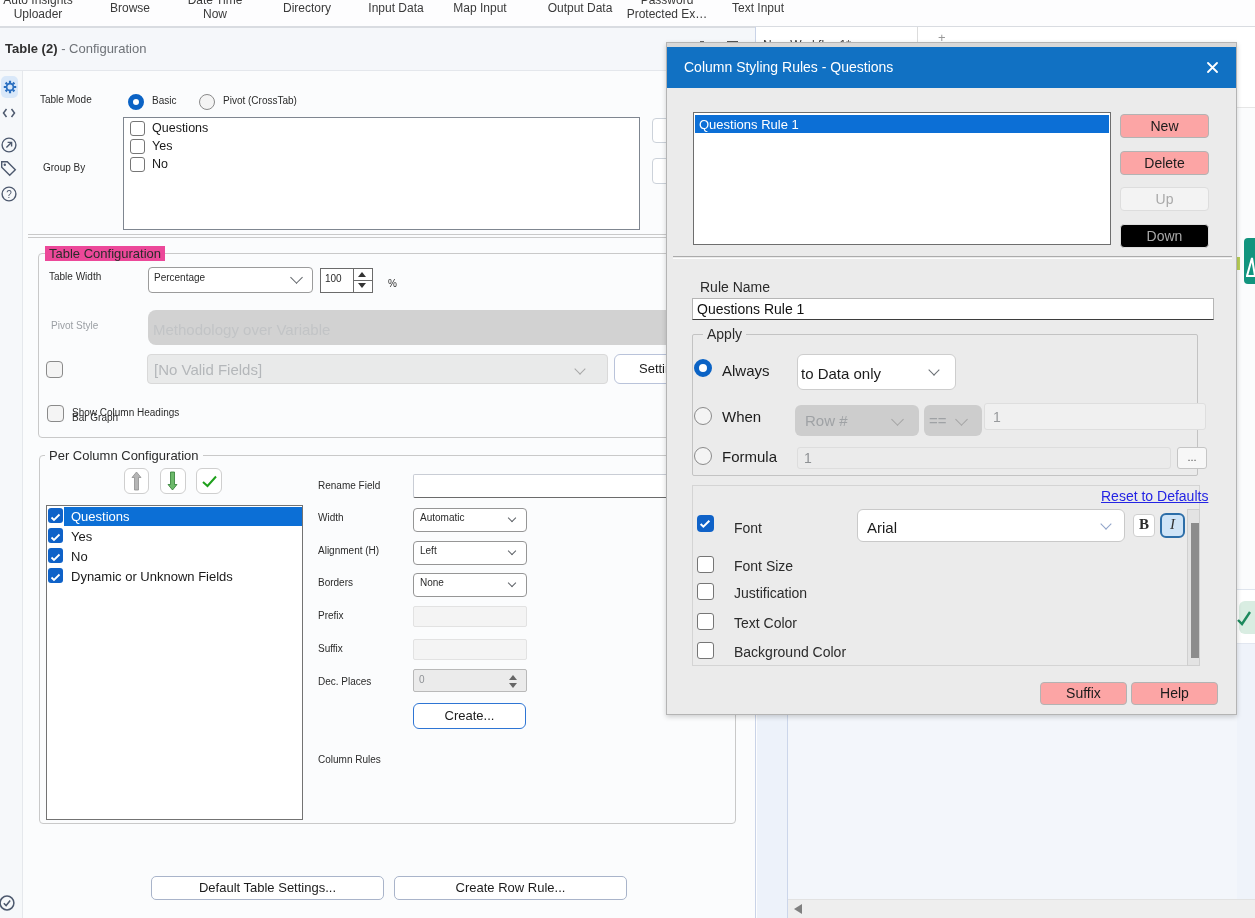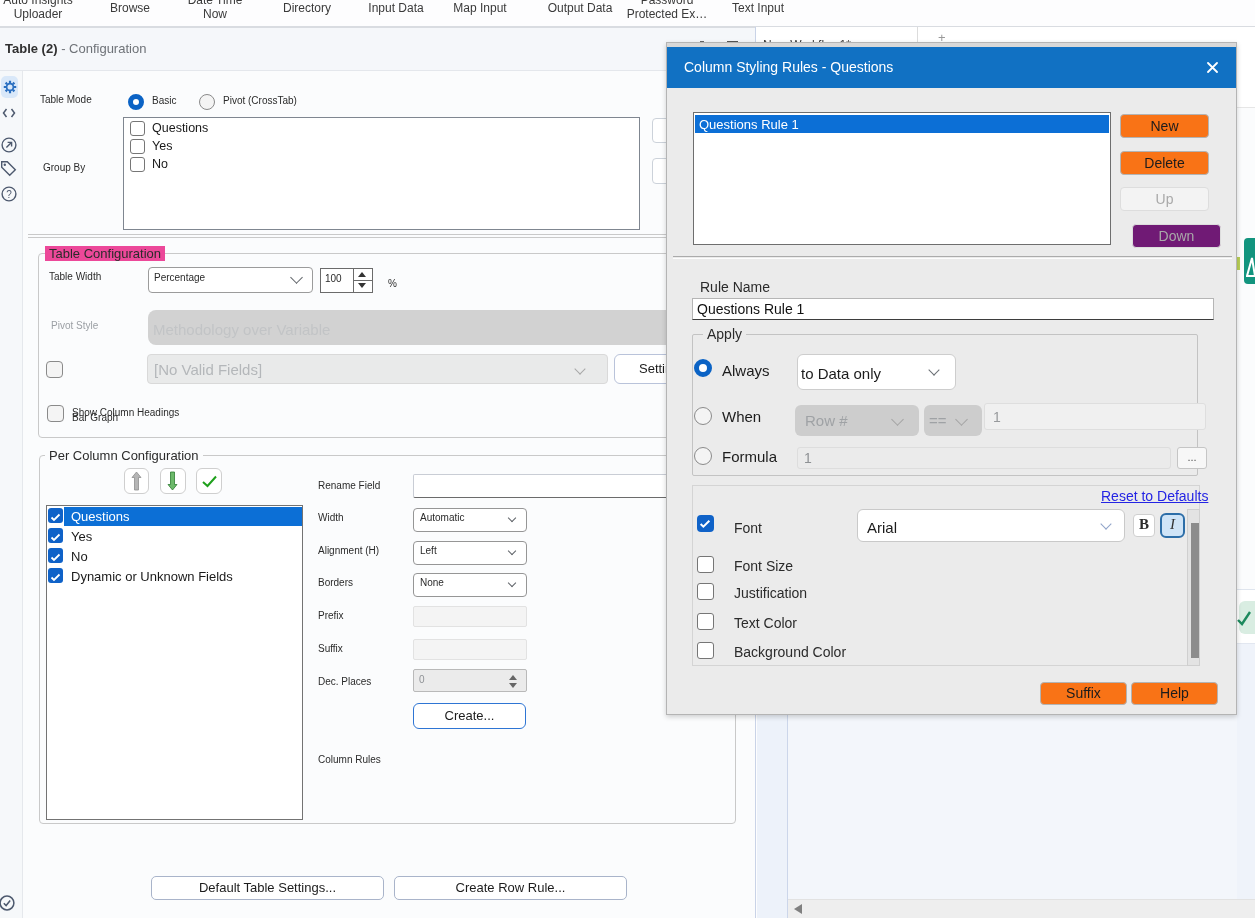--- a/index.html
+++ b/index.html
@@ -15,21 +15,21 @@
 .radsel { position:absolute; width:16px; height:16px; border-radius:50%;
   background:#fff; border:5px solid #0b63c5; }
 .radun { position:absolute; width:16px; height:16px; border-radius:50%;
   background:#f4f4f4; border:1.5px solid #8a8a8a; }
 .chev { position:absolute; width:7px; height:7px; border-right:1.6px solid #5f6368;
   border-bottom:1.6px solid #5f6368; transform:rotate(45deg); }
 .combo { position:absolute; background:#fff; border:1px solid #9b9b9b;
   border-radius:4px; }
 .btn { position:absolute; background:#fff; border:1px solid #b3b3b3;
   border-radius:4px; font-size:13px; color:#1c1c1c; text-align:center; }
-.dbtn { position:absolute; background:#f97316; border:1px solid #b3b3b3;
+.dbtn { position:absolute; background:#fca5a5; border:1px solid #b3b3b3;
   border-radius:4px; font-size:14px; color:#1c1c1c; text-align:center; }
 .fs { position:absolute; border:1px solid #c9c9c9; border-radius:4px; }
 .leg { position:absolute; font-size:13px; color:#2b2b2b; padding:0 4px;
   white-space:nowrap; }
 .dl { position:absolute; font-size:14px; color:#2b2b2b; white-space:nowrap; }
 </style></head>
 <body>
 <div class="tlabel" style="left:38px; top:-7px;">Auto Insights<br>Uploader</div>
 <div class="tlabel" style="left:130px; top:1px;">Browse</div>
 <div class="tlabel" style="left:215px; top:-7px;">Date Time<br>Now</div>
@@ -208,21 +208,21 @@
 <div class="a" style="left:17px; top:16px; font-size:14px; color:#fff;">Column Styling Rules - Questions</div>
 <svg class="a" style="left:540px; top:19px;" width="11" height="11" viewBox="0 0 11 11">
       <path d="M1 1 L10 10 M10 1 L1 10" stroke="#fff" stroke-width="1.8" stroke-linecap="round"></path>
     </svg>
 <div class="a" style="left:26px; top:69px; width:418px; height:133px; background:#fff; border:1px solid #6e6e6e;"></div>
 <div class="a" style="left:28px; top:72px; width:414px; height:18px; background:#0c6fd6;"></div>
 <div class="a" style="left:32px; top:74px; font-size:13px; color:#fff;">Questions Rule 1</div>
 <div class="dbtn" style="left:453px; top:71px; width:89px; height:24px; line-height:22px;">New</div>
 <div class="dbtn" style="left:453px; top:108px; width:89px; height:24px; line-height:22px;">Delete</div>
 <div class="dbtn" style="left:453px; top:144px; width:89px; height:24px; line-height:22px; background:#f3f3f3; border-color:#dddddd; color:#a9a9a9;">Up</div>
-<div class="dbtn" style="left:453px; top:181px; width:89px; height:24px; line-height:22px; background:#701a75; border-color:#dddddd; color:#a9a9a9;margin-left:12px;">Down</div>
+<div class="dbtn" style="left:453px; top:181px; width:89px; height:24px; line-height:22px; background:#000000; border-color:#dddddd; color:#a9a9a9;">Down</div>
 <div class="a" style="left:6px; top:213px; width:559px; height:1px; background:#ababab;"></div>
 <div class="a" style="left:6px; top:215px; width:559px; height:1px; background:#fdfdfd;"></div>
 <div class="dl" style="left:33px; top:236px;">Rule Name</div>
 <div class="a" style="left:25px; top:255px; width:522px; height:22px; background:#fff; border:1px solid #b5b5b5; border-bottom:1px solid #3d3d3d;"></div>
 <div class="a" style="left:30px; top:258px; font-size:14px; color:#111;">Questions Rule 1</div>
 <div class="a" style="left:25px; top:291px; width:506px; height:142px; border:1px solid #c3c3c3; border-radius:2px;"></div>
 <div class="dl" style="left:36px; top:283px; background:#ebebeb; padding:0 4px;">Apply</div>
 <div class="radsel" style="left:27px; top:316px; width:18px; height:18px;"></div>
 <div class="dl" style="left:55px; top:319px; font-size:15px; color:#1c1c1c;">Always</div>
 <div class="a" style="left:130px; top:311px; width:159px; height:36px; background:#fff; border:1px solid #cdcdcd; border-radius:6px;"></div>

